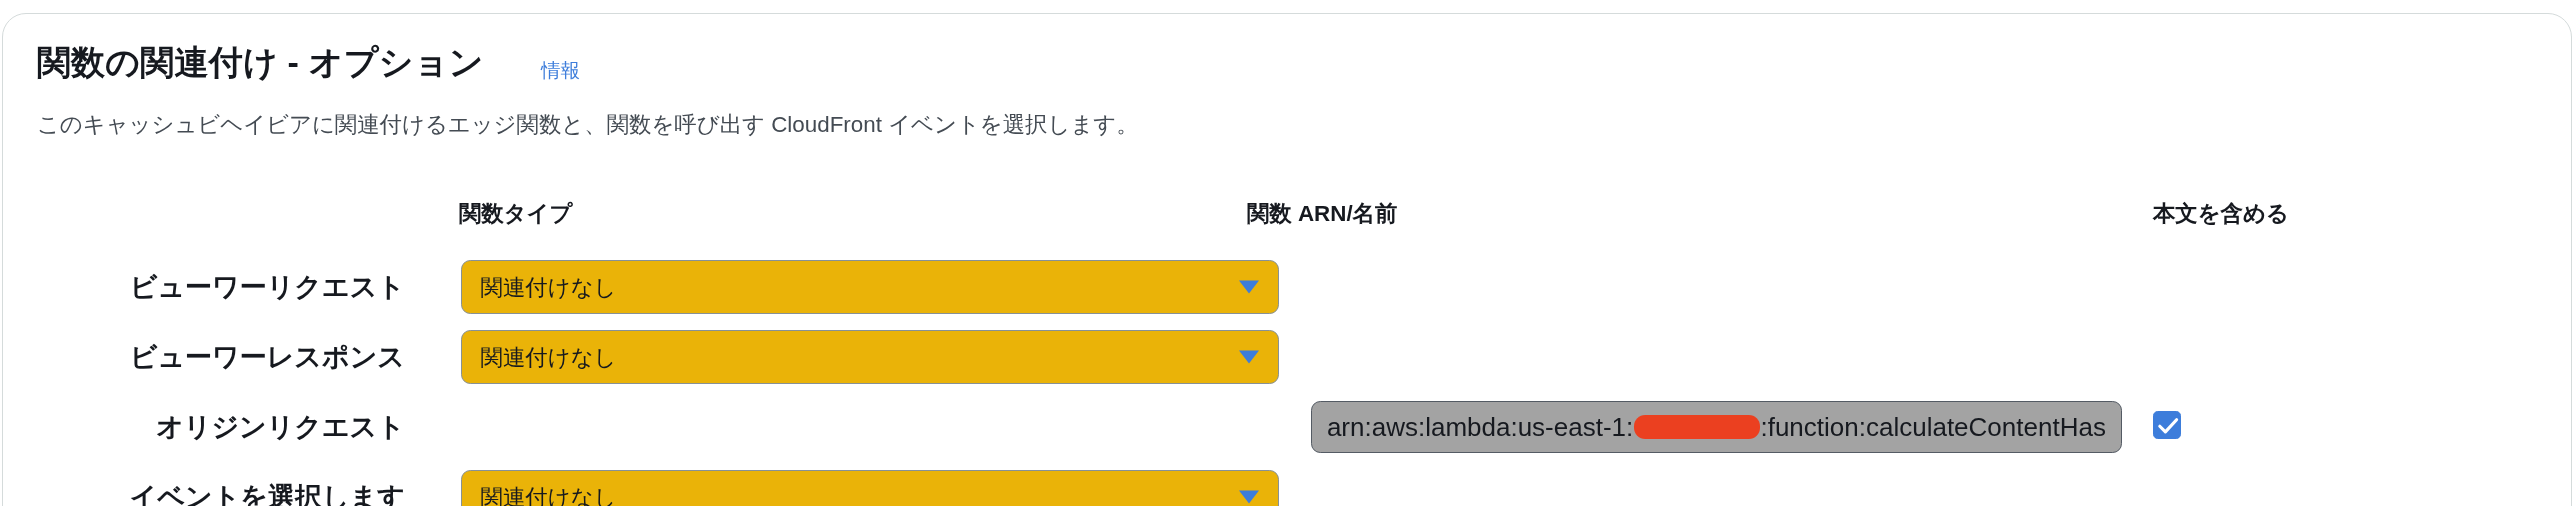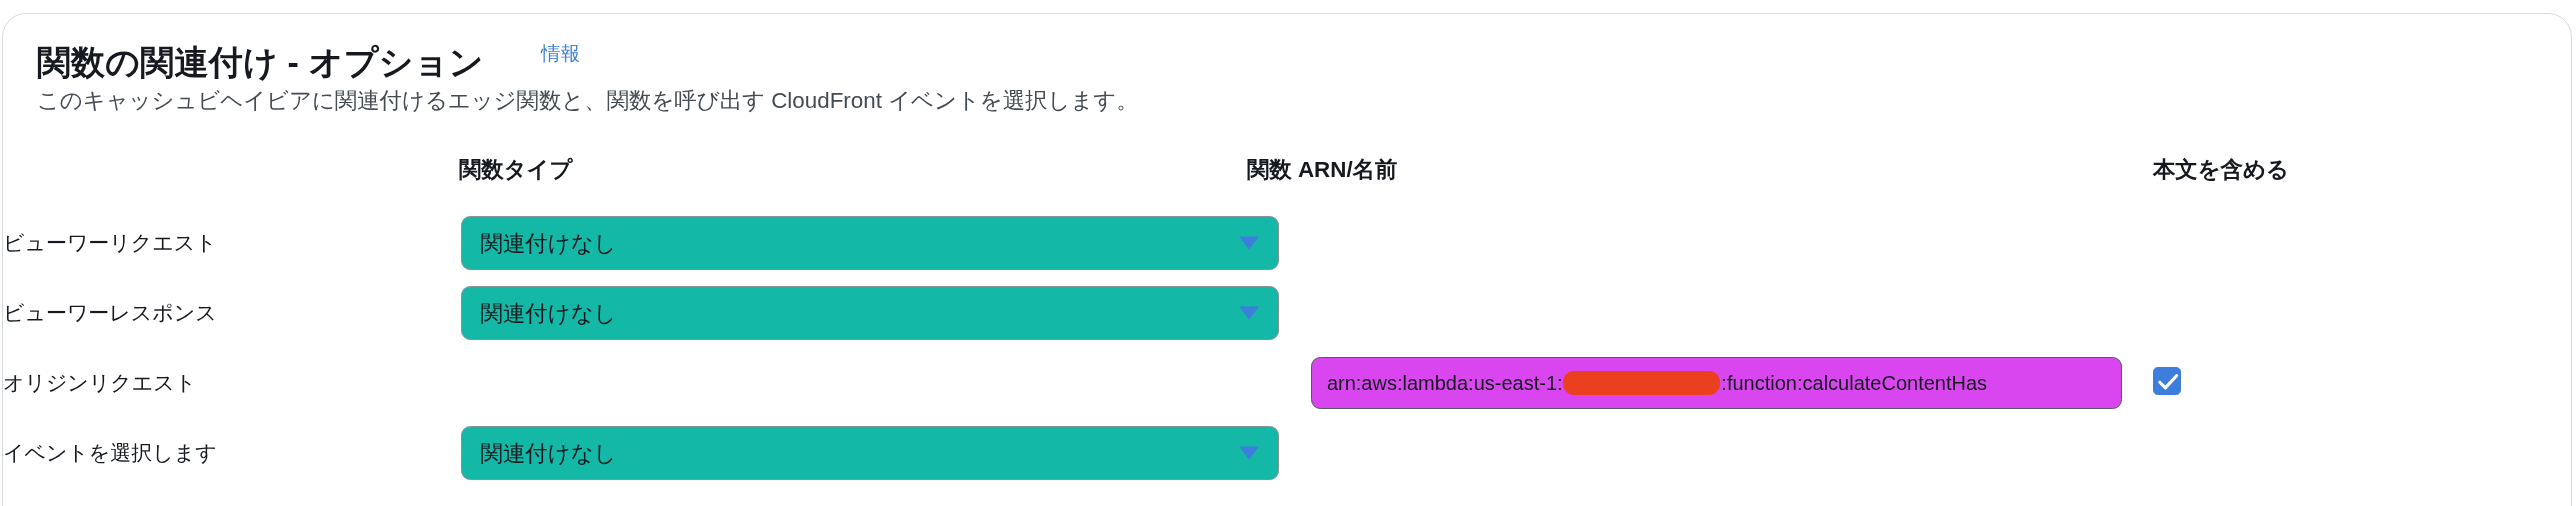--- a/index.html
+++ b/index.html
@@ -34,58 +34,59 @@
   }
   
   .header-block {
     position: absolute;
     left: 34px;
     top: 28px;
     width: 2428px;
   }
   .title-row {
     display: flex;
-    align-items: flex-start;
+    align-items: flex-end;
     gap: 9.3px;
     white-space: nowrap;
   }
   .page-title {
     font-size: 34px;
     font-weight: 700;
     letter-spacing: 0.2px;
     color: #16191f;
     line-height: 1.2;
   }
   .info-link {
     font-size: 19.6px;
     font-weight: 400;
     color: #3d7ddb;
     text-decoration: none;
     cursor: pointer;
     line-height: 1.2;
     margin-left: 48px;
   }
   .page-desc {
-    margin-top: 3px;
+    margin-top: 27px;
     font-size: 22.4px;
     font-weight: 400;
     color: #444b53;
     line-height: 1.35;
     white-space: nowrap;
   }
   
   .form-grid {
     position: absolute;
     left: 0;
     top: 140px;
     width: 2570px;
   }
   .col-headers {
     position: relative;
     height: 45px;
+    margin-top: 44px;
   }
   .col-head {
     position: absolute;
     font-size: 22.4px;
     font-weight: 700;
     color: #16191f;
     white-space: nowrap;
     top: 0;
   }
   .col-head.type   { left: 456px; }
@@ -98,43 +99,43 @@
     position: relative;
     height: 70px;
   }
   .row-label {
     position: absolute;
     right: 2163px;            
     left: 0;
     top: 50%;
     transform: translateY(-50%);
     width: 430px;
-    text-align: left;
+    text-align: right;
     padding-right: 28px;
     box-sizing: border-box;
-    font-size: 21px;
-    font-weight: 400;
+    font-size: 27px;
+    font-weight: 700;
     color: #16191f;
     white-space: nowrap;
   }
   
   .select-wrap {
     position: absolute;
     left: 458px;
     top: 50%;
     transform: translateY(-50%);
     width: 818px;
     height: 54px;
   }
   .select-box {
     position: relative;
     width: 100%;
     height: 100%;
     box-sizing: border-box;
-    background: #14b8a6;
+    background: #eab308;
     border: 1.9px solid #879196;
     border-radius: 9.3px;
     display: flex;
     align-items: center;
     padding: 0 50px 0 18.7px;
     font-size: 22.4px;
     color: #16191f;
     cursor: pointer;
     white-space: nowrap;
     overflow: hidden;
@@ -157,27 +158,27 @@
     top: 50%;
     transform: translateY(-50%);
     width: 811px;
     height: 52px;
   }
   .arn-box {
     position: relative;
     width: 100%;
     height: 100%;
     box-sizing: border-box;
-    background: #d946ef;
+    background: #a3a3a3;
     border: 1.9px solid #545b64;
     border-radius: 9.3px;
     display: flex;
     align-items: center;
     padding: 0 15px;
-    font-size: 20px;
+    font-size: 26px;
     color: #16191f;
     white-space: nowrap;
     overflow: hidden;
     cursor: text;
   }
   .redaction {
     display: inline-block;
     background: #eb4020;
     border-radius: 11.2px;
     height: 24px;

